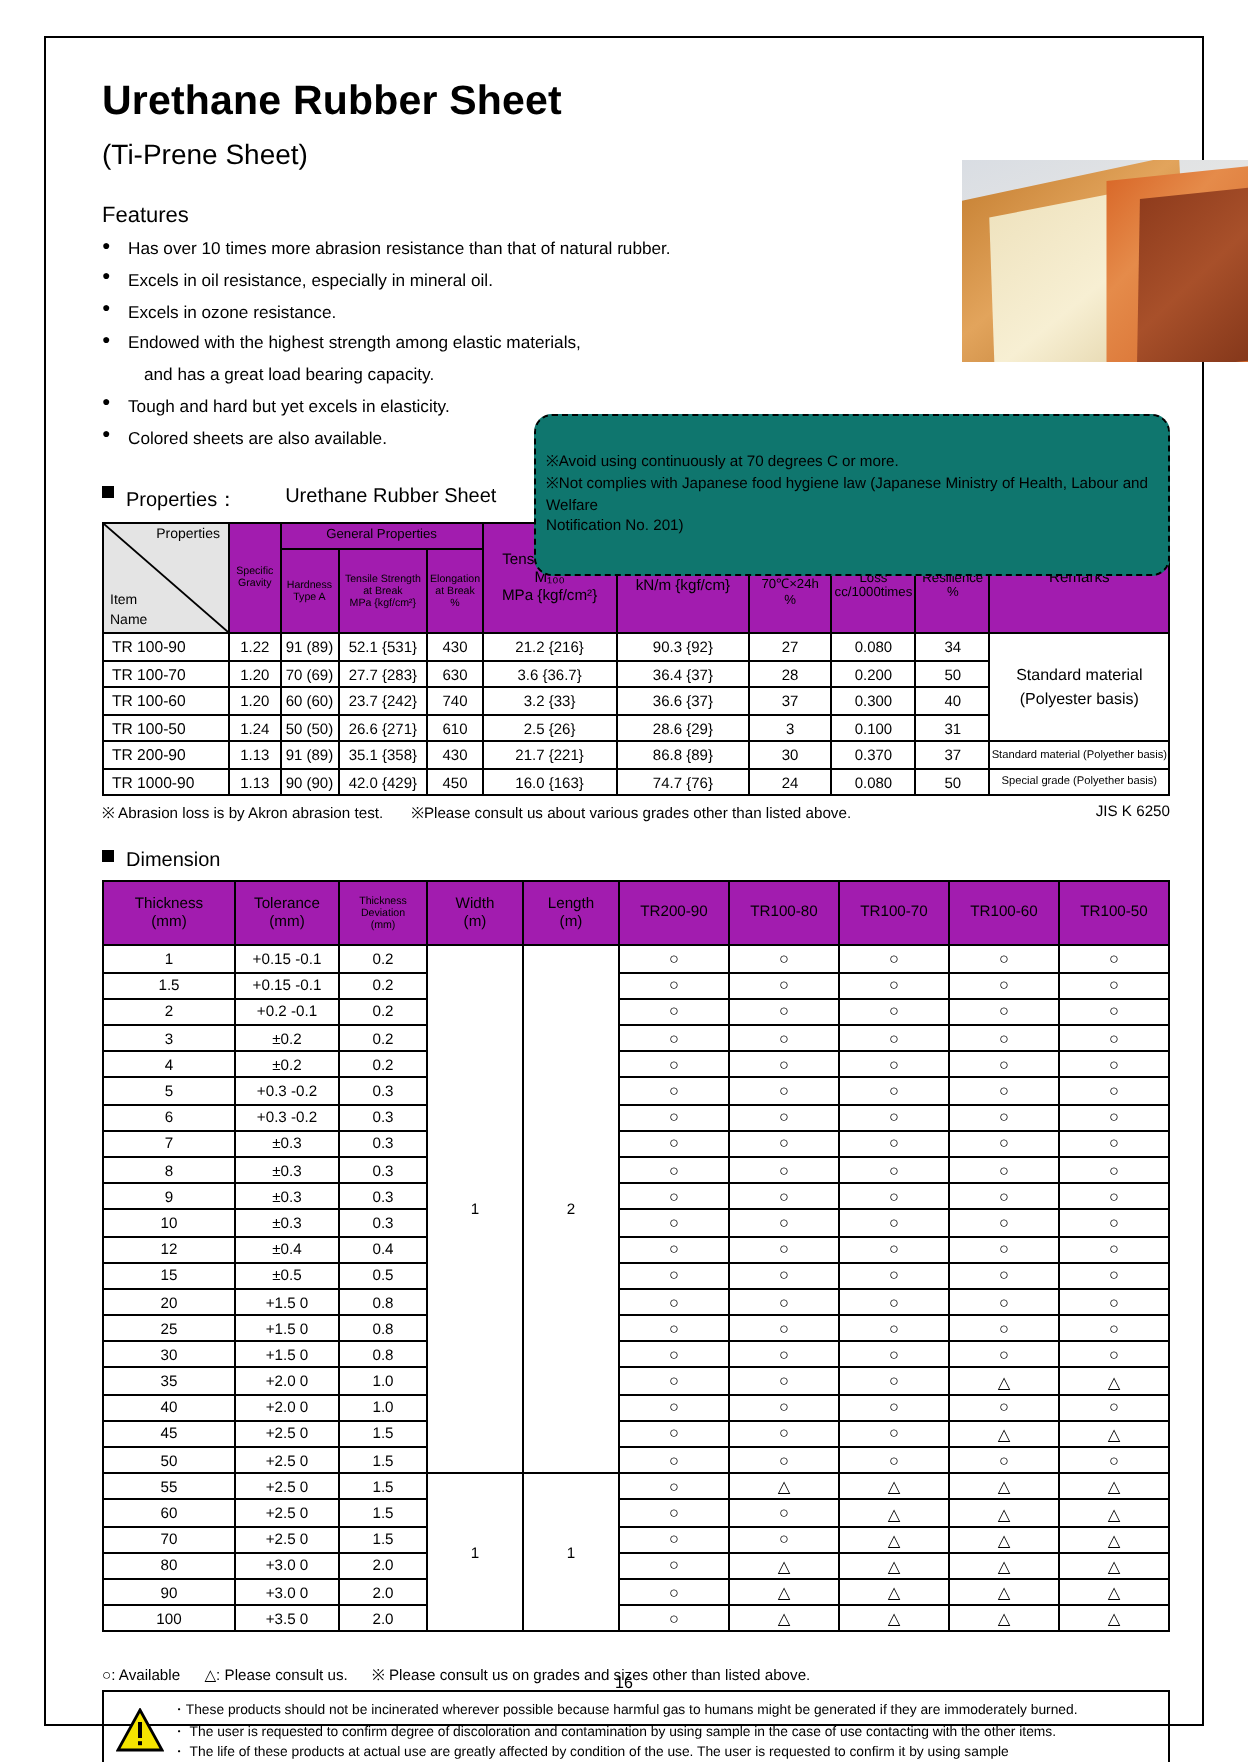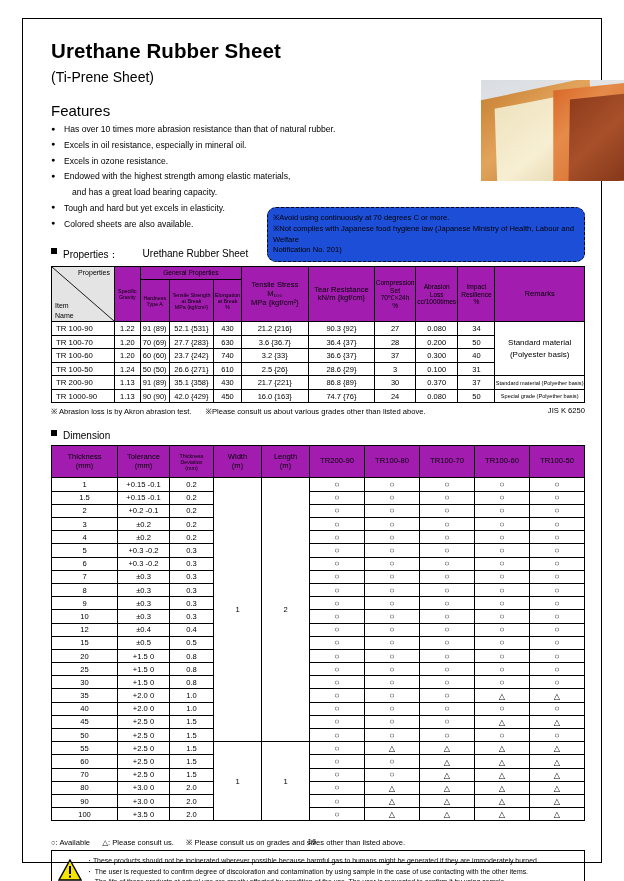--- a/index.html
+++ b/index.html
@@ -22,21 +22,21 @@
   .inner { position: absolute; left: 28px; top: 20px; width: 534px; }
 
   h1.title {
     font-size: 20.5px; font-weight: bold; margin: 0; letter-spacing: .1px;
   }
   .subtitle { font-size: 14px; margin-top: 6px; }
 
   .cols { display: flex; margin-top: 17px; }
   .col-left { width: 300px; }
   .col-right { width: 234px; }
-  .sec-h { font-size: 15px; margin-bottom: 5px; }
+  .sec-h { font-size: 11px; margin-bottom: 5px; }
   ul.bullets { list-style: none; margin: 0; padding: 0; }
   ul.bullets li {
     font-size: 8.6px; line-height: 1.35; padding-left: 13px; position: relative;
     margin-bottom: 4.2px;
   }
   ul.bullets li::before {
     content: "\25CF"; position: absolute; left: 0; top: -0.5px; font-size: 7px;
   }
   ul.bullets li.cont { padding-left: 21px; }
   ul.bullets li.cont::before { content: ""; }
@@ -49,21 +49,21 @@
   }
   .sheet { position: absolute; }
   .s1 { left:-6px; top:10px; width:118px; height:84px; background:linear-gradient(150deg,#c98437,#e2a45c 45%,#b9772f); transform: rotate(-12deg) skewX(-9deg); }
   .s2 { left:14px; top:18px; width:118px; height:82px; background:linear-gradient(150deg,#efe3bf,#f7efd3 50%,#ddcb9d); transform: rotate(-11deg) skewX(-9deg); }
   .s3 { left:72px; top:6px; width:92px; height:98px; background:linear-gradient(135deg,#d9692a,#e58b4a 30%,#cf5f24); transform: rotate(-6deg) skewX(-6deg); }
   .s4 { left:88px; top:16px; width:74px; height:86px; background:linear-gradient(140deg,#8f3c1d,#a8502a 45%,#7d3217); transform: rotate(-6deg) skewX(-7deg); }
 
   .notebox {
     position: absolute; left: 216px; top: 168px; width: 318px;
     border: 1px dashed #000; border-radius: 9px;
-    padding: 5px 5px; font-size: 7.6px; line-height: 1.42; background: #1d4ed8;
+    padding: 18px 5px; font-size: 7.6px; line-height: 1.42; background: #0f766e;
     z-index: 3;
   }
   .notebox div { white-space: nowrap; }
 
   .sec-title { font-size: 10px; margin: 0 0 4px 0; display: flex; align-items: flex-start; }
   .sec-title .sq { width: 6px; height: 6px; background: #000; margin-right: 6px; display:inline-block; }
   .sec-title .lbl2 { margin-left: 24px; }
 
   table { border-collapse: collapse; width: 534px; }
   table.prop, table.dim { border: 1.6px solid #000; }

